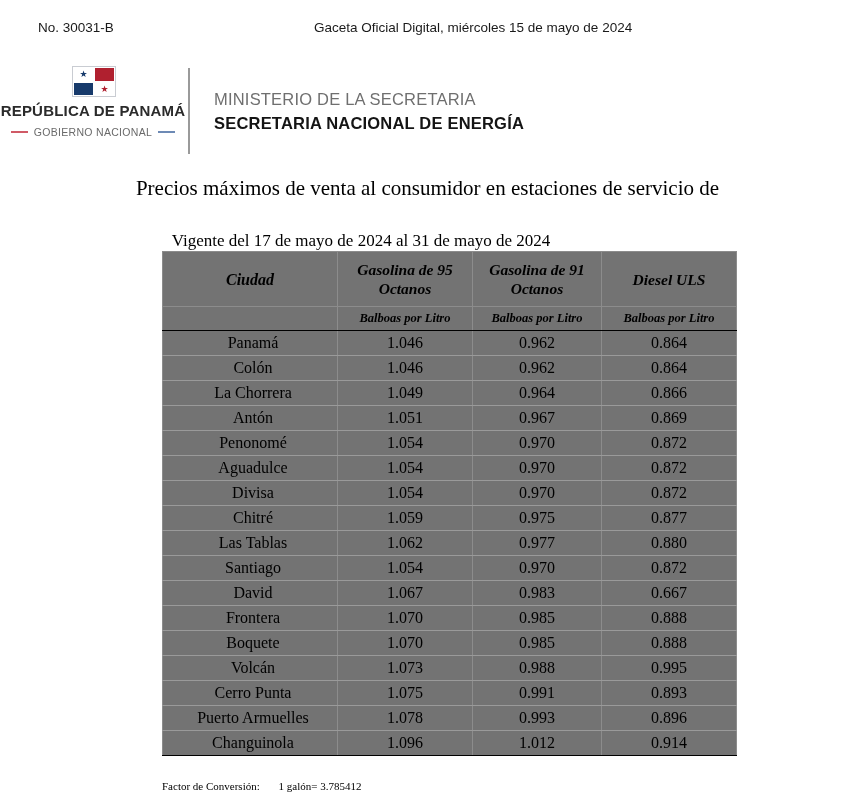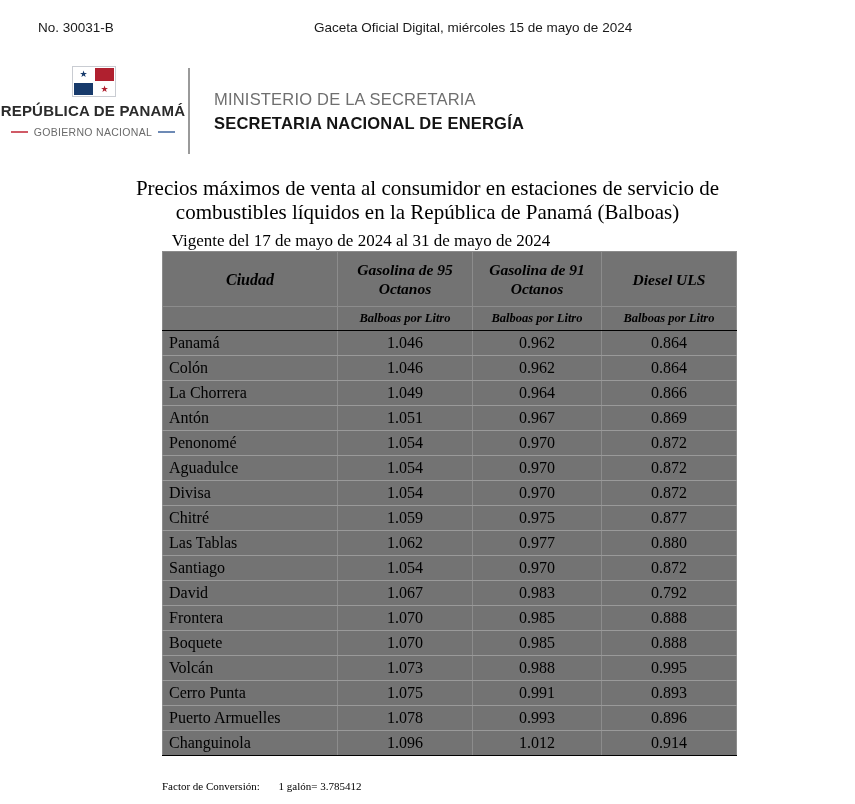--- a/index.html
+++ b/index.html
@@ -236,21 +236,21 @@
     border-bottom: 1.5px solid #000000;
   }
 
   table.price-table tbody td {
     height: 24px;
     font-size: 16px;
     border-top: 1px solid #9a9a9a;
     border-bottom: 1px solid #9a9a9a;
   }
   table.price-table tbody td.city {
-    text-align: left;
+    text-align: center;
     padding-left: 6px;
     white-space: nowrap;
     font-family: Liberation Serif, serif;
   }
   table.price-table tbody td.num {
     text-align: center;
   }
   table.price-table tbody tr:last-child td {
     border-bottom: 1.5px solid #000000;
   }
@@ -300,21 +300,20 @@
   <div class="masthead-divider"></div>
 
   <div class="ministry">
     <div class="line1">MINISTERIO DE LA SECRETARIA</div>
     <div class="line2">SECRETARIA NACIONAL DE ENERGÍA</div>
   </div>
 </div>
 
 <div class="doc-title">
   <div class="t-line">Precios máximos de venta al consumidor en estaciones de servicio de</div>
-  <div class="t-line">combustibles líquidos en la República de Panamá (Balboas)</div>
 </div>
 
 <div class="doc-validity">Vigente del 17 de mayo de 2024 al 31 de mayo de 2024</div>
 
 <div class="table-wrap">
   <table class="price-table">
     <colgroup>
       <col class="c-city">
         <col class="c-g95">
         <col class="c-g91">
@@ -392,21 +391,21 @@
         <tr>
           <td class="city">Santiago</td>
           <td class="num">1.054</td>
           <td class="num">0.970</td>
           <td class="num">0.872</td>
         </tr>
         <tr>
           <td class="city">David</td>
           <td class="num">1.067</td>
           <td class="num">0.983</td>
-          <td class="num">0.792</td>
+          <td class="num">0.667</td>
         </tr>
         <tr>
           <td class="city">Frontera</td>
           <td class="num">1.070</td>
           <td class="num">0.985</td>
           <td class="num">0.888</td>
         </tr>
         <tr>
           <td class="city">Boquete</td>
           <td class="num">1.070</td>

